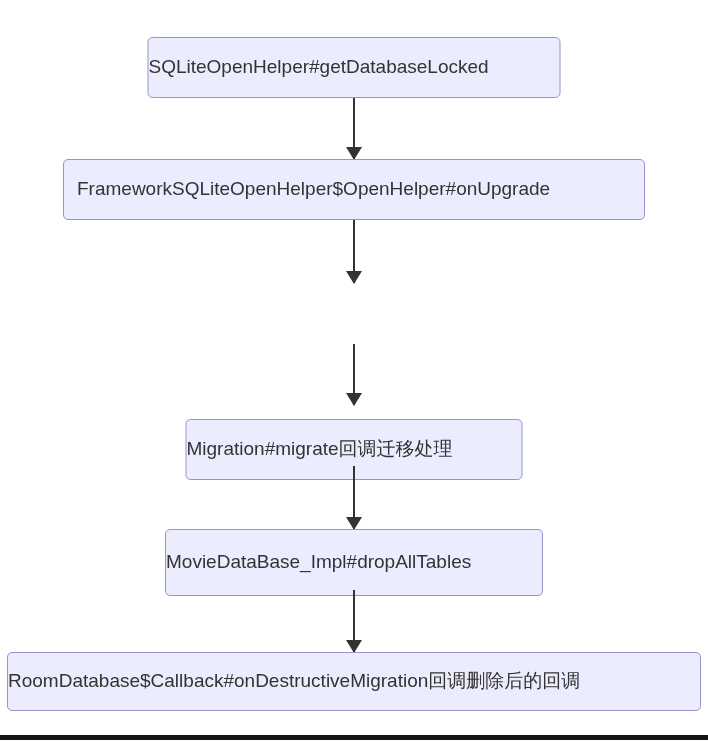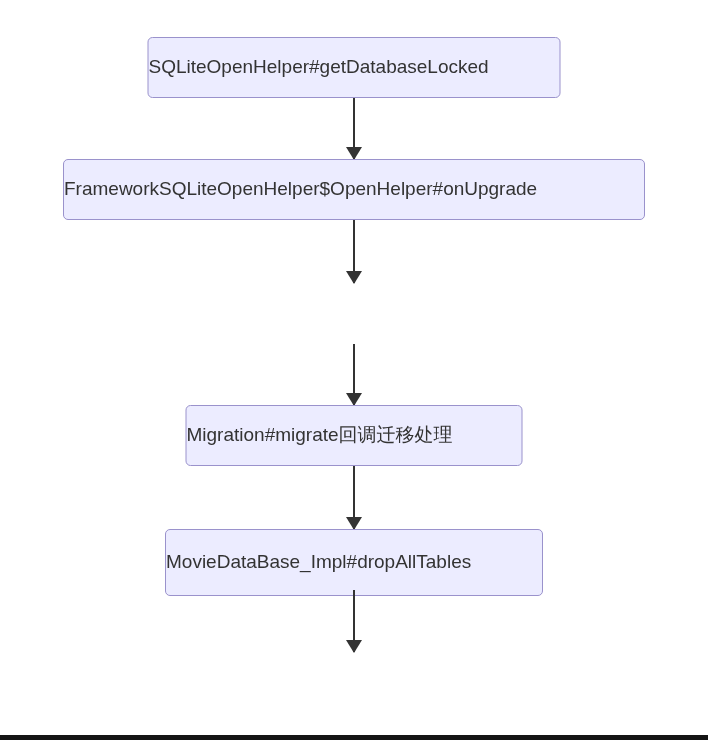--- a/index.html
+++ b/index.html
@@ -51,23 +51,23 @@
     left: -8px;
     bottom: -1px;
     width: 0;
     height: 0;
     border-left: 8px solid transparent;
     border-right: 8px solid transparent;
     border-top: 13px solid var(--arrow, #333333);
   }
   
   .node-0 { top: 37px;  width: 413px; height: 61px; }
-  .node-1 { top: 159px; width: 582px; height: 61px; }
+  .node-1 { top: 159px; width: 582px; height: 61px; padding-left: 13px; }
   .node-2 { top: 283px; width: 330px; height: 61px; }
-  .node-3 { top: 405px; width: 337px; height: 61px; }
+  .node-3 { top: 419px; width: 337px; height: 61px; }
   .node-4 { top: 529px; width: 378px; height: 67px; }
   .node-5 { top: 652px; width: 694px; height: 59px; }
   
   .arrow-0 { top: 98px;  height: 61px; }
   .arrow-1 { top: 220px; height: 63px; }
   .arrow-2 { top: 344px; height: 61px; }
   .arrow-3 { top: 466px; height: 63px; }
   .arrow-4 { top: 590px; height: 62px; }
   .bottom-bar {
     position: absolute;
@@ -118,16 +118,19 @@
 
   <div class="node node-4">
     <span class="label">MovieDataBase_Impl#dropAllTables</span>
   </div>
 
   <div class="arrow arrow-4">
     <div class="line"></div>
     <div class="head"></div>
   </div>
 
+  <div class="node node-5">
+    <span class="label">RoomDatabase$Callback#onDestructiveMigration回调删除后的回调</span>
+  </div>
 
   <div class="bottom-bar"></div>
 
 </div>
 
 </body></html>

